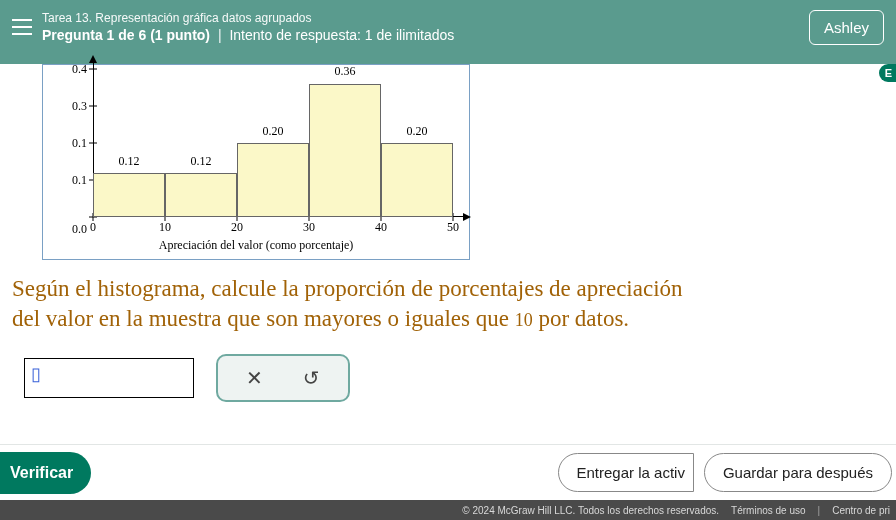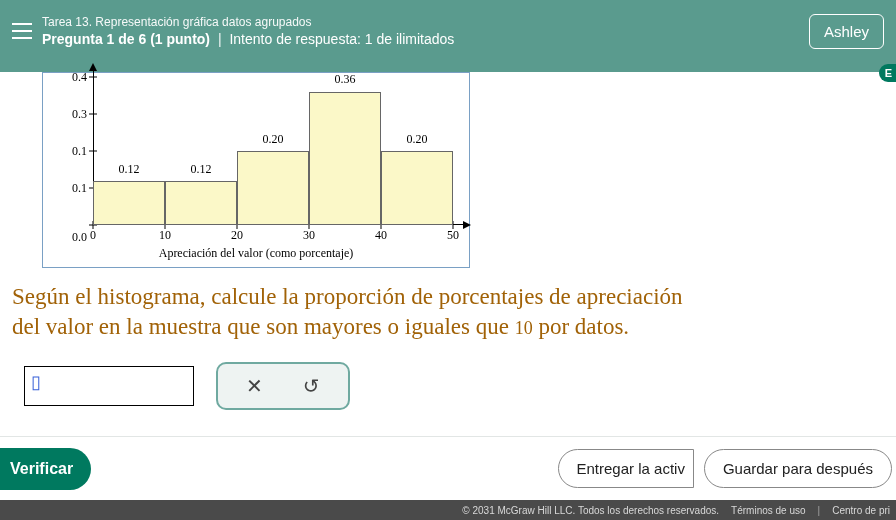--- a/index.html
+++ b/index.html
@@ -4,21 +4,21 @@
 <style>
   * { box-sizing: border-box; margin: 0; padding: 0; }
   html, body { width: 896px; height: 520px; font-family: Arial, Helvetica, sans-serif; overflow: hidden; background: #fff; }
   .header {
     background: #5a9b8e;
     color: #fff;
     padding: 0 12px 10px 12px;
     display: flex;
     align-items: center;
     justify-content: space-between;
-    height: 72px;
+    height: 64px;
   }
   .header-left { display: flex; align-items: center; gap: 10px; }
   .hamburger { width: 20px; height: 20px; display:flex; flex-direction:column; justify-content:space-around; cursor:pointer; }
   .hamburger div { height:2px; background:#fff; width:100%; }
   .header-texts { display:flex; flex-direction:column; }
   .task-title { font-size: 12px; opacity: 0.95; }
   .question-line { font-size: 14px; font-weight: 600; margin-top:2px; }
   .question-line .sep { font-weight:400; opacity:0.9; margin:0 4px; }
   .attempt { font-weight:400; }
   .user-btn {
@@ -80,21 +80,21 @@
     background:#fff;
   }
   .cursor-hint { color:#3a62d8; font-size:18px; animation:none; }
   .tool-group {
     display:flex; align-items:center; gap:40px;
     border:2px solid #6fa9a0; border-radius:10px; padding:10px 28px;
     background:#eef3f2;
   }
   .tool-btn { font-size:20px; color:#444; cursor:pointer; user-select:none; }
   .bottom-bar {
-    position:absolute; left:0; right:0; bottom:20px; height:64px;
+    position:absolute; left:0; right:0; bottom:20px; height:56px;
     display:flex; align-items:center; justify-content:space-between;
     padding: 0 4px 0 0;
     border-top:1px solid #e2e6e5;
     background:#fff;
   }
   .verify-btn {
     background:#00795f; color:#fff; border:none; border-radius:0 22px 22px 0;
     padding:12px 18px 12px 10px; font-size:16px; font-weight:600; cursor:pointer;
   }
   .right-actions { display:flex; gap:10px; padding-right:0; }
@@ -200,17 +200,17 @@
 <div class="bottom-bar">
   <button class="verify-btn">Verificar</button>
   <div class="right-actions">
     <button class="pill-btn cut">Entregar la activ</button>
     <button class="pill-btn">Guardar para después</button>
   </div>
 </div>
 <div class="hscroll"></div>
 
 <div class="footer">
-  <span>© 2031 McGraw Hill LLC. Todos los derechos reservados.</span>
+  <span>© 2024 McGraw Hill LLC. Todos los derechos reservados.</span>
   <span>Términos de uso</span>
   <span class="fsep">|</span>
   <span>Centro de pri</span>
 </div>
 
 </body></html>

